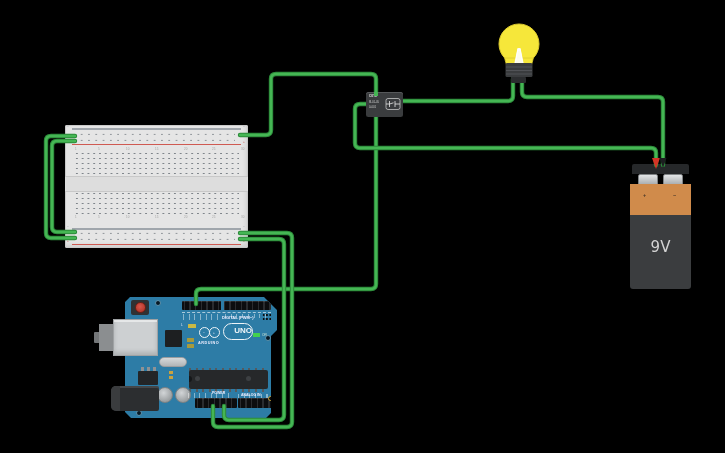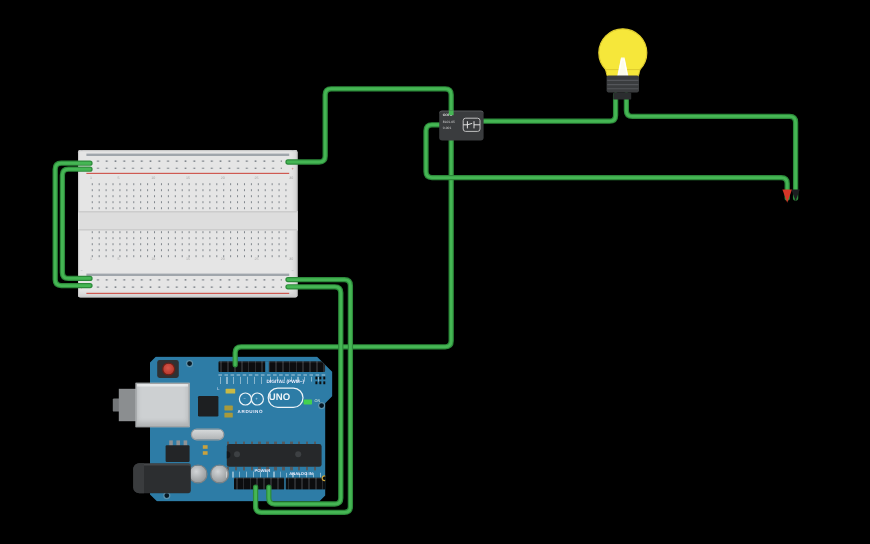--- a/index.html
+++ b/index.html
@@ -99,21 +99,21 @@
     <span class="micro" style="left:52px;top:40px;">TX</span>
     <div class="a led" style="left:62px;top:40.5px;width:7px;height:4px;background:#a89a3c;"></div>
     <span class="micro" style="left:52px;top:46px;">RX</span>
     <div class="a led" style="left:62px;top:46.5px;width:7px;height:4px;background:#a89a3c;"></div>
 
     <div class="a" style="left:74px;top:30px;width:11px;height:11px;border:1.3px solid #eef4f8;border-radius:50%;box-sizing:border-box;"></div>
     <div class="a" style="left:84px;top:30px;width:11px;height:11px;border:1.3px solid #eef4f8;border-radius:50%;box-sizing:border-box;"></div>
     <span class="micro" style="left:77.5px;top:33.5px;">−</span>
     <span class="micro" style="left:87.5px;top:33.5px;">+</span>
     <span class="micro b" style="left:73px;top:44px;font-size:7.6px;letter-spacing:1px;">ARDUINO</span>
-    <div class="a" style="left:98px;top:26px;width:30px;height:17px;border:1.6px solid #eef4f8;border-radius:9px;box-sizing:border-box;text-align:left;color:#eef4f8;font-weight:bold;font-size:8px;line-height:14px;"><span>UNO</span></div>
+    <div class="a" style="left:98px;top:26px;width:30px;height:17px;border:1.6px solid #eef4f8;border-radius:9px;box-sizing:border-box;text-align:right;color:#eef4f8;font-weight:bold;font-size:8px;line-height:14px;"><span>UNO</span></div>
 
     <div class="a" style="left:137px;top:16px;width:10px;height:8px;background-image:radial-gradient(circle 1.1px at 50% 50%, #0c0e10 92%, transparent);background-size:3.3px 4px;"></div>
     <div class="a led" style="left:128px;top:36px;width:7px;height:4px;background:#43d14f;"></div>
     <span class="micro" style="left:137px;top:36px;color:#d6ead8;">ON</span>
 
     <div class="a" style="left:40px;top:33px;width:17px;height:17px;background:#1d1f21;border-radius:1px;"></div>
     <div class="a" style="left:34px;top:60px;width:28px;height:10px;background:linear-gradient(#d6d9da,#b2b5b7);border:1px solid #9a9da0;border-radius:5px;box-sizing:border-box;"></div>
     <div class="a" style="left:16px;top:70px;width:3px;height:5px;background:#8f9294;"></div>
     <div class="a" style="left:22px;top:70px;width:3px;height:5px;background:#8f9294;"></div>
     <div class="a" style="left:28px;top:70px;width:3px;height:5px;background:#8f9294;"></div>
@@ -143,20 +143,30 @@
     <div class="a hole" style="left:140px;top:38px;"></div>
     <div class="a hole" style="left:11px;top:113px;"></div>
   </div>
 
   <div class="a" style="left:94px;top:332px;width:6px;height:11px;background:#737678;border-radius:1px;z-index:2;"></div>
   <div class="a" style="left:99px;top:324px;width:15px;height:27px;background:#8b8e90;z-index:2;"></div>
   <div class="a" style="left:113px;top:319px;width:45px;height:37px;background:#cdd0d2;border:1px solid #9fa2a4;box-sizing:border-box;box-shadow:inset 0 2px 0 rgba(255,255,255,.5), inset 0 -3px 4px rgba(0,0,0,.15);z-index:2;"></div>
   <div class="a" style="left:111px;top:386px;width:48px;height:25px;background:#2c2e30;border-radius:5px 2px 2px 5px;box-shadow:inset 0 2px 0 rgba(255,255,255,.12);z-index:2;"></div>
   <div class="a" style="left:111px;top:386px;width:9px;height:25px;background:#3a3c3e;border-radius:5px 0 0 5px;z-index:2;"></div>
 
+  <div class="a" style="left:630px;top:164px;width:61px;height:125px;">
+    <div class="a" style="left:2px;top:0px;width:57px;height:10px;background:#26282a;border-radius:2px 2px 0 0;"></div>
+    <div class="a post" style="left:8px;top:10px;width:20px;height:13px;"></div>
+    <div class="a post" style="left:33px;top:10px;width:20px;height:13px;"></div>
+    <div class="a" style="left:0px;top:20px;width:61px;height:31px;background:#d08b4b;"></div>
+    <span class="micro b" style="left:13px;top:28px;font-size:11px;color:#4c3a2a;">+</span>
+    <span class="micro b" style="left:43px;top:28px;font-size:11px;color:#4c3a2a;">−</span>
+    <div class="a" style="left:0px;top:51px;width:61px;height:74px;background:#3b3d3f;border-radius:0 0 3px 3px;"></div>
+    <div class="a" style="left:0px;top:74px;width:61px;text-align:center;color:#d4d4d4;font-size:15px;font-family:'DejaVu Sans',sans-serif;">9V</div>
+  </div>
 
   <svg id="wires" class="a" style="left:0;top:0;z-index:4;" width="725" height="453" viewBox="0 0 725 453">
       <g>
         <path d="M75 136 L51 136 Q46 136 46 141 L46 233 Q46 238 51 238 L75 238" fill="none" stroke="#2c8a3a" stroke-width="4.4" stroke-linecap="round" stroke-linejoin="round"></path>
         <path d="M75 136 L51 136 Q46 136 46 141 L46 233 Q46 238 51 238 L75 238" fill="none" stroke="#45b654" stroke-width="2.4" stroke-linecap="round" stroke-linejoin="round"></path>
       </g>
       <g>
         <path d="M75 141 L57 141 Q52 141 52 146 L52 227 Q52 232 57 232 L75 232" fill="none" stroke="#2c8a3a" stroke-width="4.4" stroke-linecap="round" stroke-linejoin="round"></path>
         <path d="M75 141 L57 141 Q52 141 52 146 L52 227 Q52 232 57 232 L75 232" fill="none" stroke="#45b654" stroke-width="2.4" stroke-linecap="round" stroke-linejoin="round"></path>
       </g>

